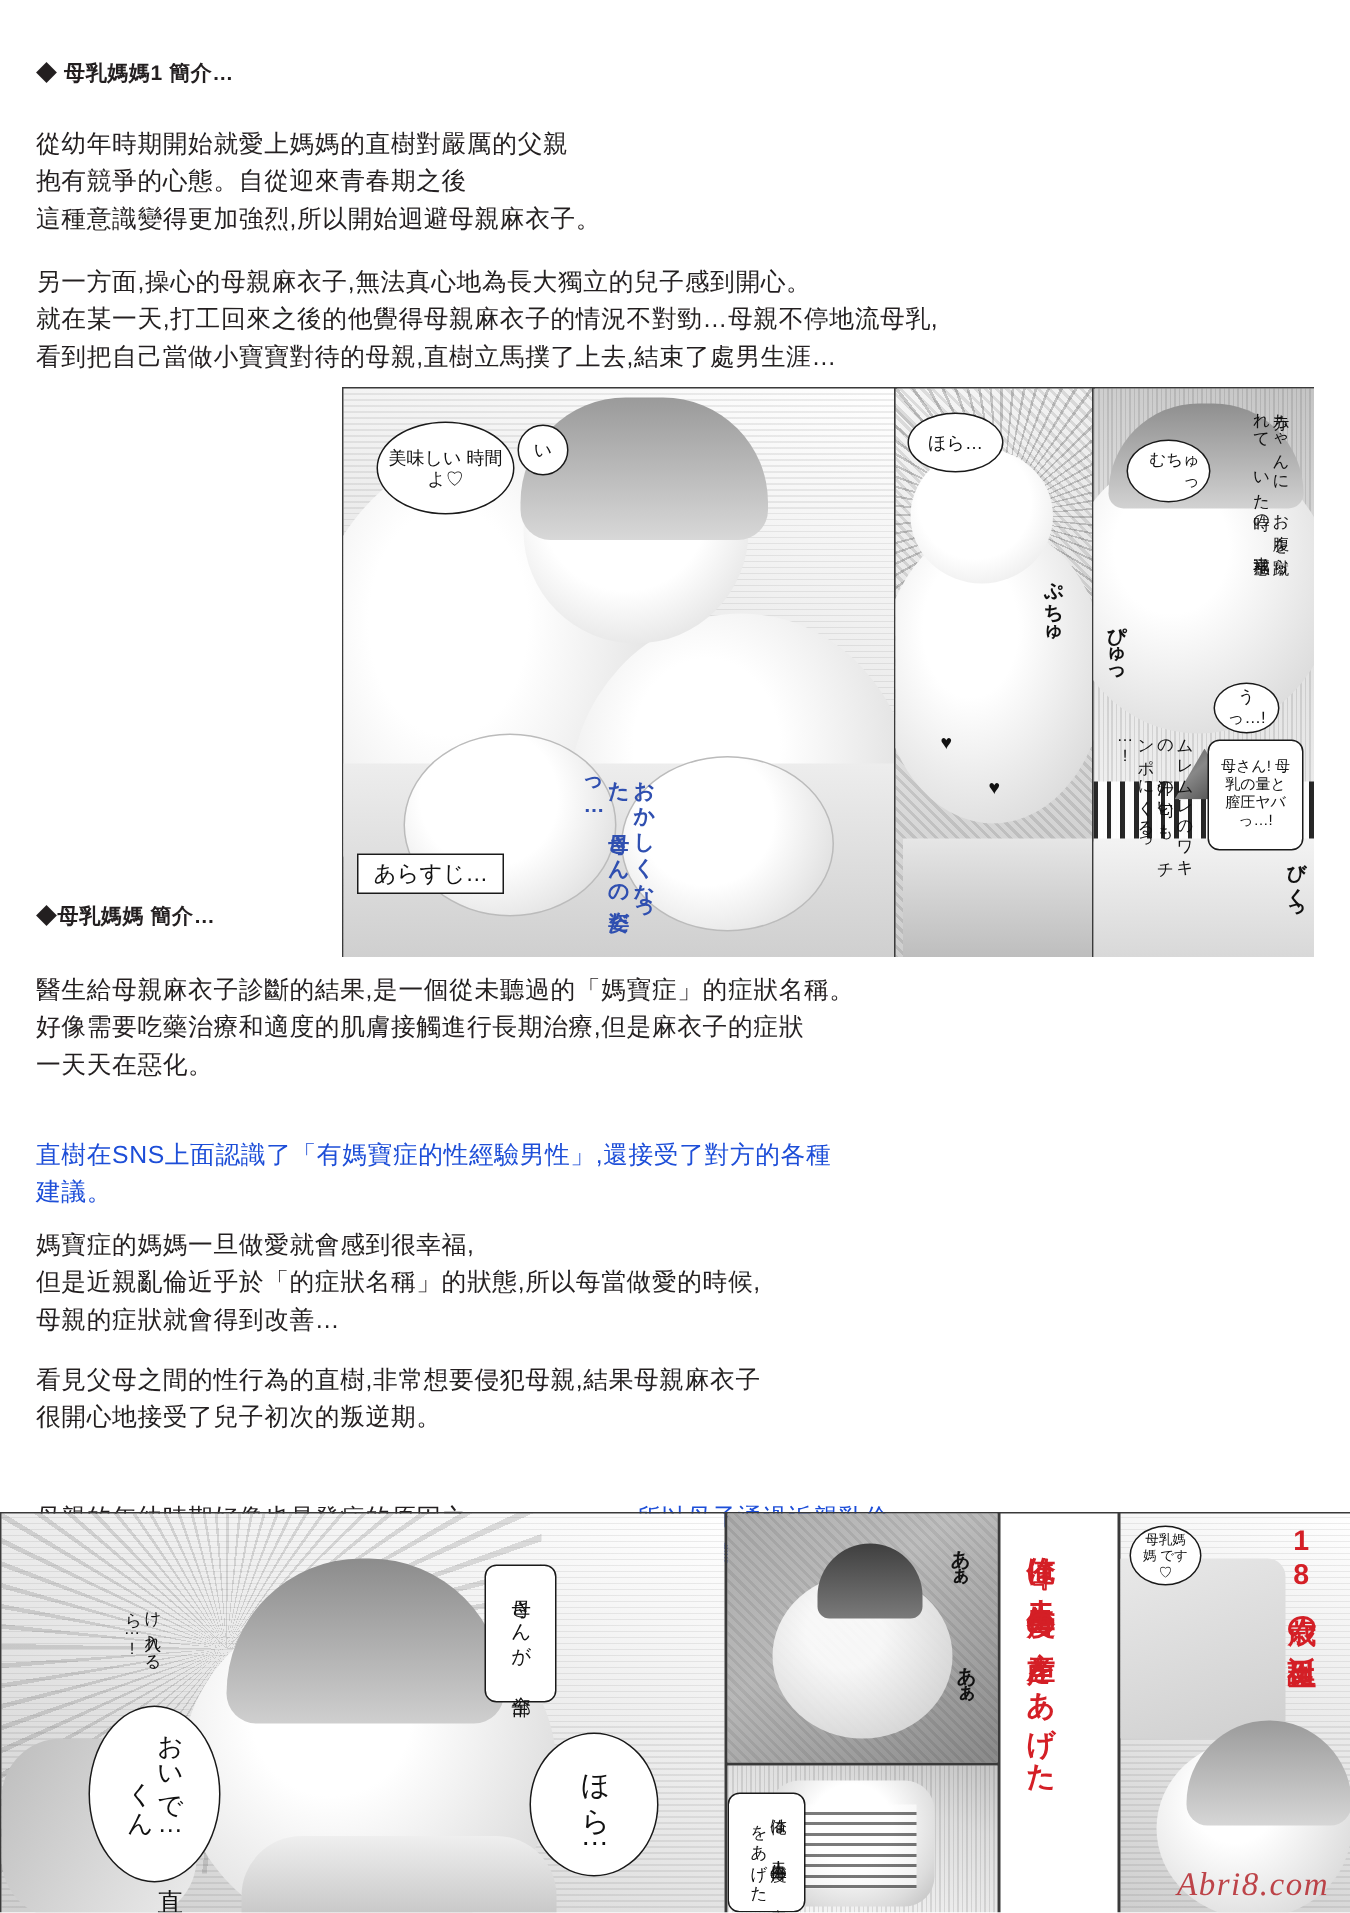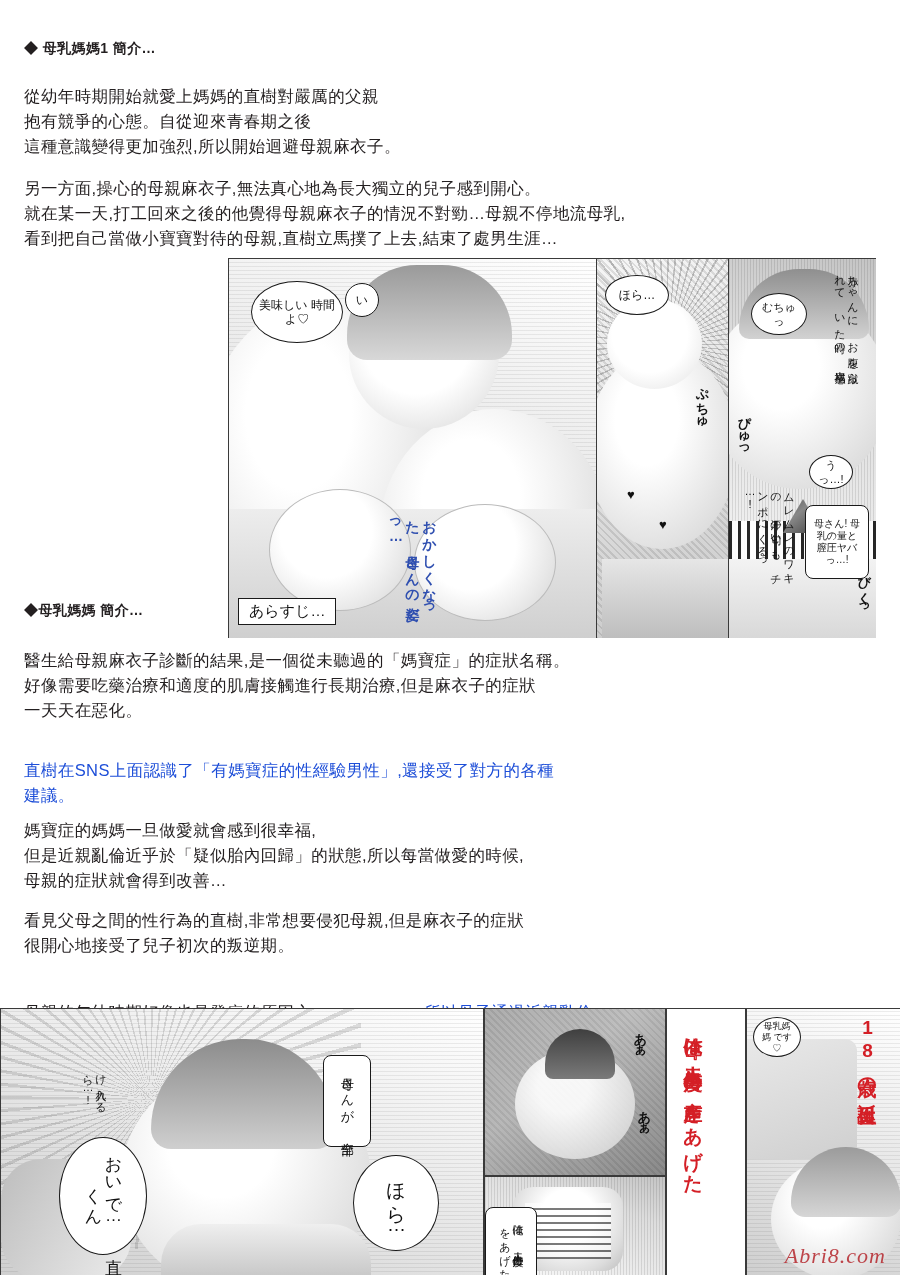--- a/index.html
+++ b/index.html
@@ -74,21 +74,21 @@
     border:1.6px solid #1a1a1a;
     border-radius:50%;
     display:flex;align-items:center;justify-content:center;
     text-align:center;
     color:#111;
     font-size:12px;
     line-height:14px;
     padding:4px 6px;
     box-sizing:border-box;
   }
-  .bub.rect{border-radius:8px;margin-top:12px;}
+  .bub.rect{border-radius:8px;}
   .vert{
     writing-mode:vertical-rl;
     text-orientation:upright;
     letter-spacing:1px;
   }
   .bigvert{
     position:absolute;
     writing-mode:vertical-rl;
     text-orientation:upright;
     font-size:19px;
@@ -194,49 +194,49 @@
       <div class="blob flesh" style="left:-20px;top:40px;width:180px;height:190px;"></div>
       <div class="sblob" style="left:10px;top:10px;width:130px;height:70px;background:linear-gradient(180deg,#8f8f8f,#d2d2d2);border-radius:60px 60px 10px 10px;"></div>
       <div class="sblob vlines" style="left:0px;top:262px;width:148px;height:40px;opacity:.9;"></div>
       <div class="sblob" style="left:0px;top:300px;width:148px;height:80px;background:linear-gradient(0deg,#d8d8d8,#f3f3f3);"></div>
       <div class="sblob dark" style="left:54px;top:240px;width:40px;height:34px;clip-path:polygon(50% 0,100% 100%,0 100%);"></div>
 
       <div class="handtext" style="left:104px;top:8px;height:120px;">赤ちゃんに
 お腹を蹴られて
 いた時の
 幸福感…</div>
-      <div class="bub" style="left:22px;top:34px;width:56px;height:42px;font-size:11px;">むちゅっ</div>
+      <div class="bub" style="left:22px;top:34px;width:56px;height:42px;font-size:11px;text-align:right;">むちゅっ</div>
       <div class="handtext" style="left:14px;top:226px;height:96px;color:#111;">ムレムレのワキの
 汗の匂いも
 チンポにくるっ
 …!</div>
       <div class="bub rect" style="left:76px;top:234px;width:64px;height:74px;font-size:10px;line-height:12px;">母さん!
 母乳の量と
 膣圧ヤバっ…!</div>
       <div class="bub" style="left:80px;top:196px;width:44px;height:34px;font-size:11px;">うっ…!</div>
       <div class="sfx" style="left:6px;top:150px;height:56px;">ぴゅっ</div>
       <div class="sfx" style="left:126px;top:308px;height:56px;">びくっ</div>
     </div>
   </div>
 
   <div class="txt heading" style="left:24px;top:598px;">◆母乳媽媽 簡介…</div>
-  <div class="label-bar" style="left:238px;top:598px;">あらすじ…</div>
+  <div class="label-bar" style="left:238px;top:569px;">あらすじ…</div>
 
   <div class="txt" style="left:24px;top:648px;">醫生給母親麻衣子診斷的結果,是一個從未聽過的「媽寶症」的症狀名稱。
 好像需要吃藥治療和適度的肌膚接觸進行長期治療,但是麻衣子的症狀
 一天天在惡化。</div>
 
   <div class="txt red" style="left:24px;top:758px;">直樹在SNS上面認識了「有媽寶症的性經驗男性」,還接受了對方的各種
 建議。</div>
 
   <div class="txt" style="left:24px;top:818px;">媽寶症的媽媽一旦做愛就會感到很幸福,
-但是近親亂倫近乎於「疑似胎內回歸」的狀態,所以每當做愛的時候,
+但是近親亂倫近乎於「的症狀名稱」的狀態,所以每當做愛的時候,
 母親的症狀就會得到改善…</div>
 
-  <div class="txt" style="left:24px;top:908px;">看見父母之間的性行為的直樹,非常想要侵犯母親,但是麻衣子的症狀
+  <div class="txt" style="left:24px;top:908px;">看見父母之間的性行為的直樹,非常想要侵犯母親,結果母親麻衣子
 很開心地接受了兒子初次的叛逆期。</div>
 
   <div class="txt" style="left:24px;top:1000px;">母親的年幼時期好像也是發病的原因之一,</div>
   <div class="txt red" style="left:424px;top:1000px;">所以母子通過近親亂倫
 變成了真正的母子…</div>
 
   <div class="panelwrap" style="left:0px;top:1008px;width:900px;height:267px;">
 
     <div class="panel tone-c" style="left:0px;top:0px;width:482px;height:267px;">
       <div class="sblob speedlines" style="left:-60px;top:-60px;width:420px;height:300px;opacity:.35;"></div>

